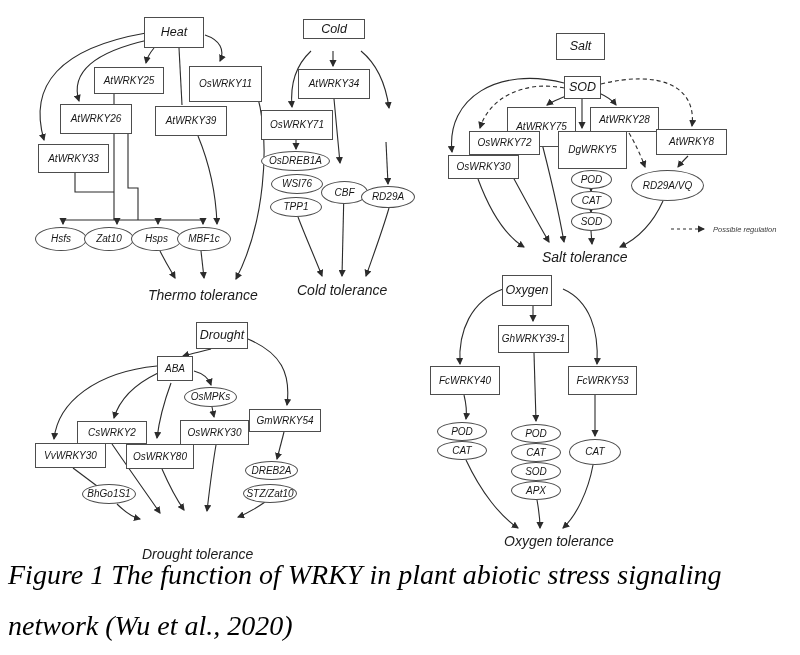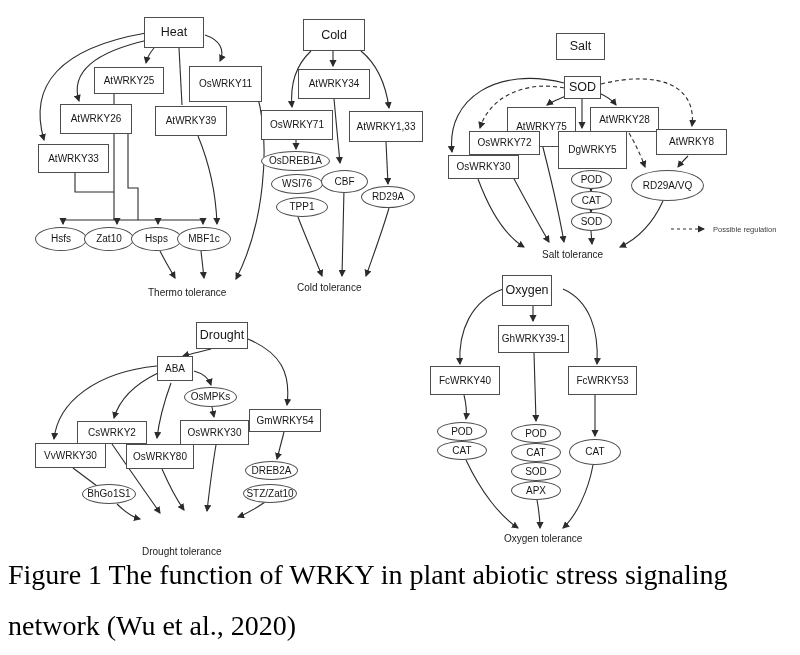--- a/index.html
+++ b/index.html
@@ -1,26 +1,26 @@
 <!DOCTYPE html>
 <html><head>
 <meta charset="utf-8">
 <style>
   html,body{margin:0;padding:0;background:#ffffff;}
   body{width:800px;height:655px;overflow:hidden;}
-  #figure{position:relative;width:800px;height:655px;background:#ffffff;font-family:"Liberation Sans",sans-serif;}
+  #figure{position:relative;width:800px;height:655px;background:#ffffff;font-family:"Liberation Sans",sans-serif;font-style:italic;}
   #arrows{position:absolute;left:0;top:0;width:800px;height:545px;}
   .n{position:absolute;box-sizing:border-box;background:#ffffff;border:1.2px solid #4d4d4d;
      display:flex;align-items:center;justify-content:center;text-align:center;
      color:#161616;line-height:1;white-space:nowrap;}
   .el{border-radius:50%;}
   .f12{font-size:12.5px;}
   .f11{font-size:10px;}
   .f10{font-size:10px;}
-  .outcome{position:absolute;font-size:10px;color:#1b1b1b;white-space:nowrap;}
+  .outcome{position:absolute;font-size:14px;color:#1b1b1b;white-space:nowrap;}
   .legendtxt{position:absolute;left:713px;top:225px;font-size:7.5px;color:#3c3c3c;white-space:nowrap;}
   #caption{position:absolute;left:8px;top:549px;width:784px;
            font-family:"Liberation Serif",serif;font-size:28px;color:#000;line-height:51px;}
 </style>
 </head>
 <body>
 
 <div id="figure">
 
   <svg id="arrows" viewBox="0 0 800 545" xmlns="http://www.w3.org/2000/svg">
@@ -112,28 +112,27 @@
   <div class="n f11" style="left:189px;top:66px;width:73px;height:36px">OsWRKY11</div>
   <div class="n f11" style="left:60px;top:104px;width:72px;height:30px">AtWRKY26</div>
   <div class="n f11" style="left:155px;top:106px;width:72px;height:30px">AtWRKY39</div>
   <div class="n f11" style="left:38px;top:144px;width:71px;height:29px">AtWRKY33</div>
   <div class="n el f11" style="left:35px;top:227px;width:52px;height:24px">Hsfs</div>
   <div class="n el f11" style="left:84px;top:227px;width:50px;height:24px">Zat10</div>
   <div class="n el f11" style="left:131px;top:227px;width:51px;height:24px">Hsps</div>
   <div class="n el f11" style="left:177px;top:227px;width:54px;height:24px">MBF1c</div>
   <div class="outcome" style="left:148px;top:287px">Thermo tolerance</div>
 
-  <div class="n f12" style="left:303px;top:19px;width:62px;height:32px">Cold</div>
+  <div class="n f12" style="left:303px;top:19px;width:62px;height:20px">Cold</div>
   <div class="n f11" style="left:298px;top:69px;width:72px;height:30px">AtWRKY34</div>
   <div class="n f11" style="left:261px;top:110px;width:72px;height:30px">OsWRKY71</div>
-  <div class="n f11" style="left:349px;top:111px;width:74px;height:31px">AtWRKY1,33</div>
   <div class="n el f10" style="left:261px;top:151px;width:69px;height:20px">OsDREB1A</div>
   <div class="n el f10" style="left:271px;top:174px;width:52px;height:20px">WSI76</div>
-  <div class="n el f10" style="left:276px;top:197px;width:52px;height:20px">TPP1</div>
-  <div class="n el f11" style="left:321px;top:170px;width:47px;height:23px">CBF</div>
+  <div class="n el f10" style="left:270px;top:197px;width:52px;height:20px">TPP1</div>
+  <div class="n el f11" style="left:321px;top:181px;width:47px;height:23px">CBF</div>
   <div class="n el f11" style="left:361px;top:186px;width:54px;height:22px">RD29A</div>
   <div class="outcome" style="left:297px;top:282px">Cold tolerance</div>
 
   <div class="n f12" style="left:556px;top:33px;width:49px;height:27px">Salt</div>
   <div class="n f12" style="left:564px;top:76px;width:37px;height:23px">SOD</div>
   <div class="n f11" style="left:507px;top:107px;width:69px;height:40px">AtWRKY75</div>
   <div class="n f11" style="left:590px;top:107px;width:69px;height:25px">AtWRKY28</div>
   <div class="n f11" style="left:469px;top:131px;width:71px;height:24px">OsWRKY72</div>
   <div class="n f11" style="left:558px;top:131px;width:69px;height:38px">DgWRKY5</div>
   <div class="n f11" style="left:656px;top:129px;width:71px;height:26px">AtWRKY8</div>

